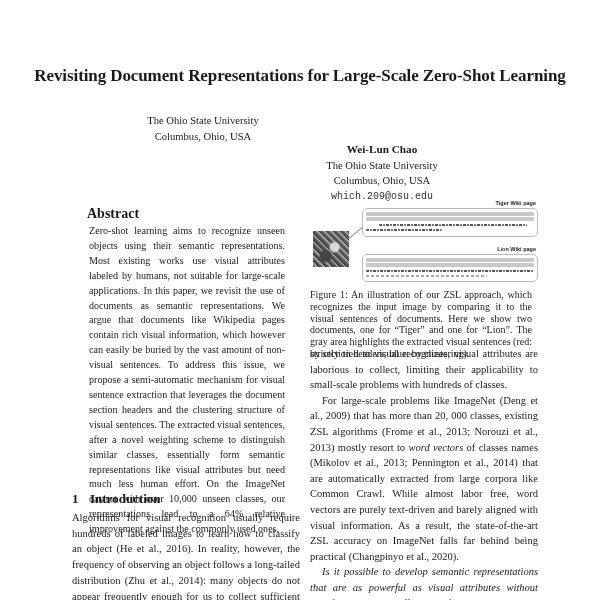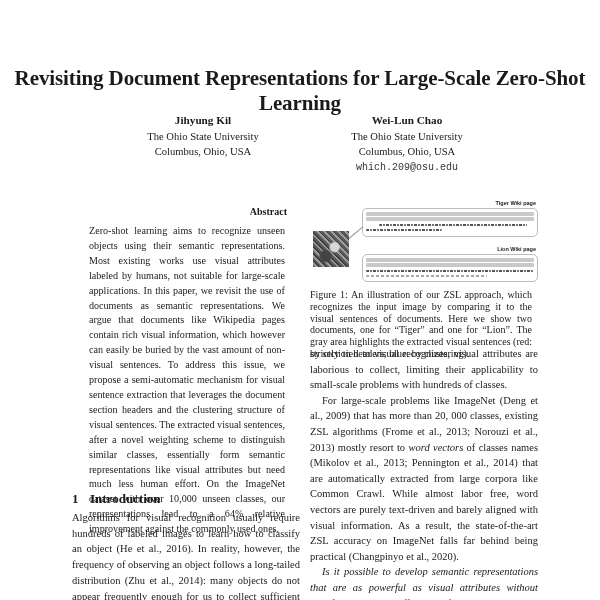--- a/index.html
+++ b/index.html
@@ -1,30 +1,30 @@
 <!DOCTYPE html>
 <html><head>
   <meta charset="utf-8">
   <style>
     html, body { margin: 0; padding: 0; background: #ffffff; }
     body { width: 600px; height: 600px; overflow: hidden; position: relative;
            font-family: "Liberation Serif", "DejaVu Serif", serif; color: #1a1a1a; }
     .title { position: absolute; left: 0; top: 66px; width: 600px; text-align: center;
-             font-size: 21px; font-weight: bold; letter-spacing: -0.1px; }
+             font-size: 17px; font-weight: bold; letter-spacing: -0.1px; }
     .author { position: absolute; top: 113px; width: 200px; text-align: center;
               font-size: 10.6px; line-height: 15.6px; }
     .author .name { font-weight: bold; font-size: 11.2px; }
     .author .email { font-family: "Liberation Mono", "DejaVu Sans Mono", monospace; font-size: 10px; color: #333; }
     #author-1 { left: 103px; }
-    #author-2 { left: 307px; }
+    #author-2 { left: 282px; margin-top: 29px; }
 
     .col { position: absolute; font-size: 10.6px; line-height: 15.55px; text-align: justify; }
     .col p { margin: 0; }
-    .abstract-head { position: absolute; left: 87px; top: 206px; width: 200px; text-align: right;
-                     font-size: 10px; font-weight: bold; }
+    .abstract-head { position: absolute; left: 87px; top: 206px; width: 200px; text-align: left;
+                     font-size: 14px; font-weight: bold; }
     #abstract-body { left: 89px; top: 224px; width: 196px; font-size: 10.1px; line-height: 14.9px; }
     .section-head { position: absolute; left: 72px; top: 491px; font-size: 13px; font-weight: bold; }
     .section-head .num { display: inline-block; width: 18px; }
     #intro-left { left: 72px; top: 510px; width: 228px; line-height: 15.7px; font-size: 10.5px; }
 
     
     .figure { position: absolute; left: 305px; top: 200px; width: 235px; height: 85px; }
     .fig-photo { position: absolute; left: 8px; top: 31px; width: 36px; height: 36px;
                  background:
                    radial-gradient(circle at 60% 45%, #d8d8d8 0 4px, transparent 6px),
@@ -47,21 +47,20 @@
     #right-body { left: 310px; top: 346px; width: 228px; font-size: 10.5px; line-height: 15.6px; }
     #right-body p.indent { text-indent: 12px; }
     em { font-style: italic; }
   </style>
 </head>
 <body>
 
 <div class="title">Revisiting Document Representations for Large-Scale Zero-Shot Learning</div>
 
 <div class="author" id="author-1">
-  <div class="name">Jihyung Kil</div>
   <div>The Ohio State University</div>
   <div>Columbus, Ohio, USA</div>
 </div>
 
 <div class="author" id="author-2">
   <div class="name">Wei-Lun Chao</div>
   <div>The Ohio State University</div>
   <div>Columbus, Ohio, USA</div>
   <div class="email">which.209@osu.edu</div>
 </div>

